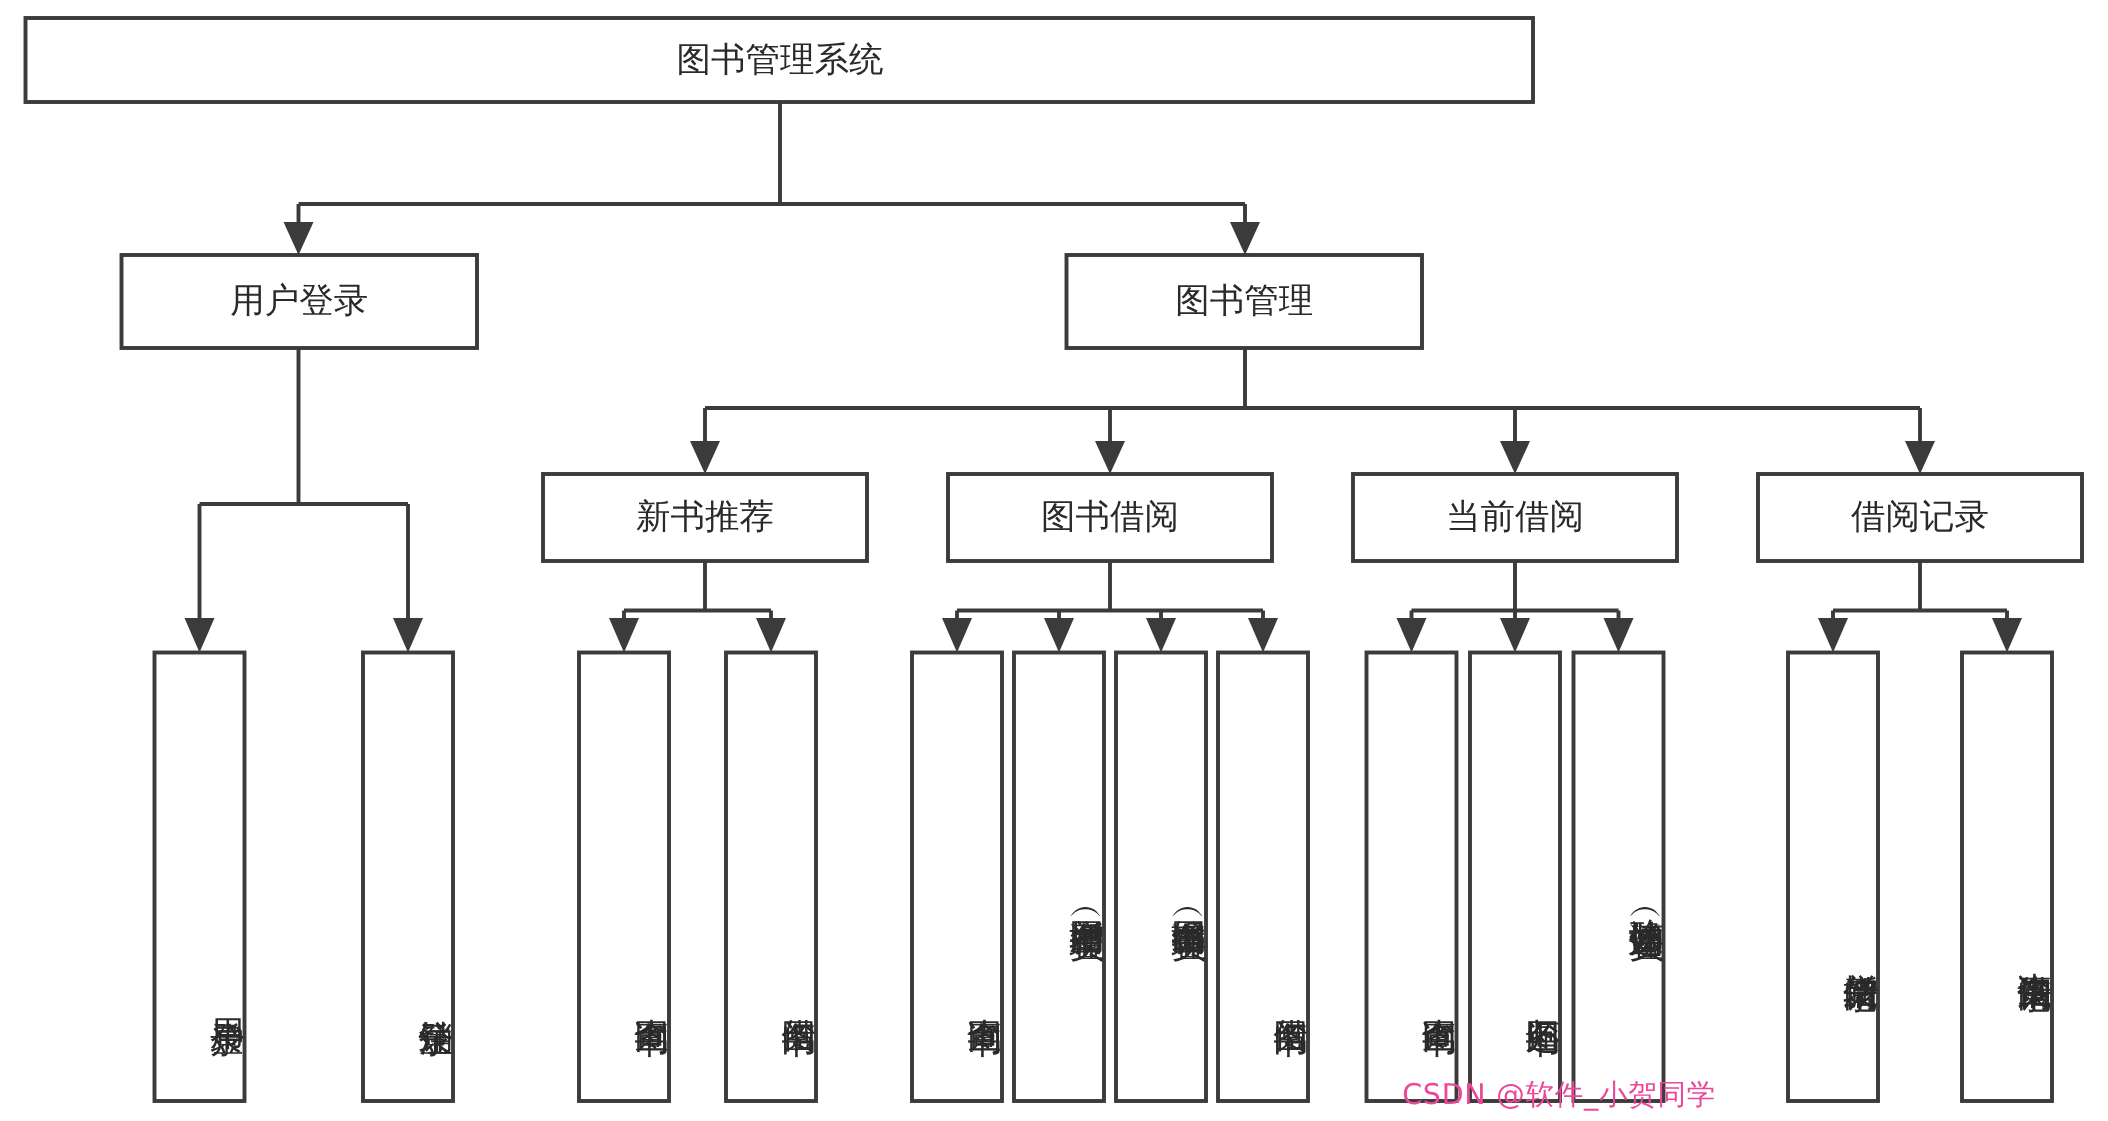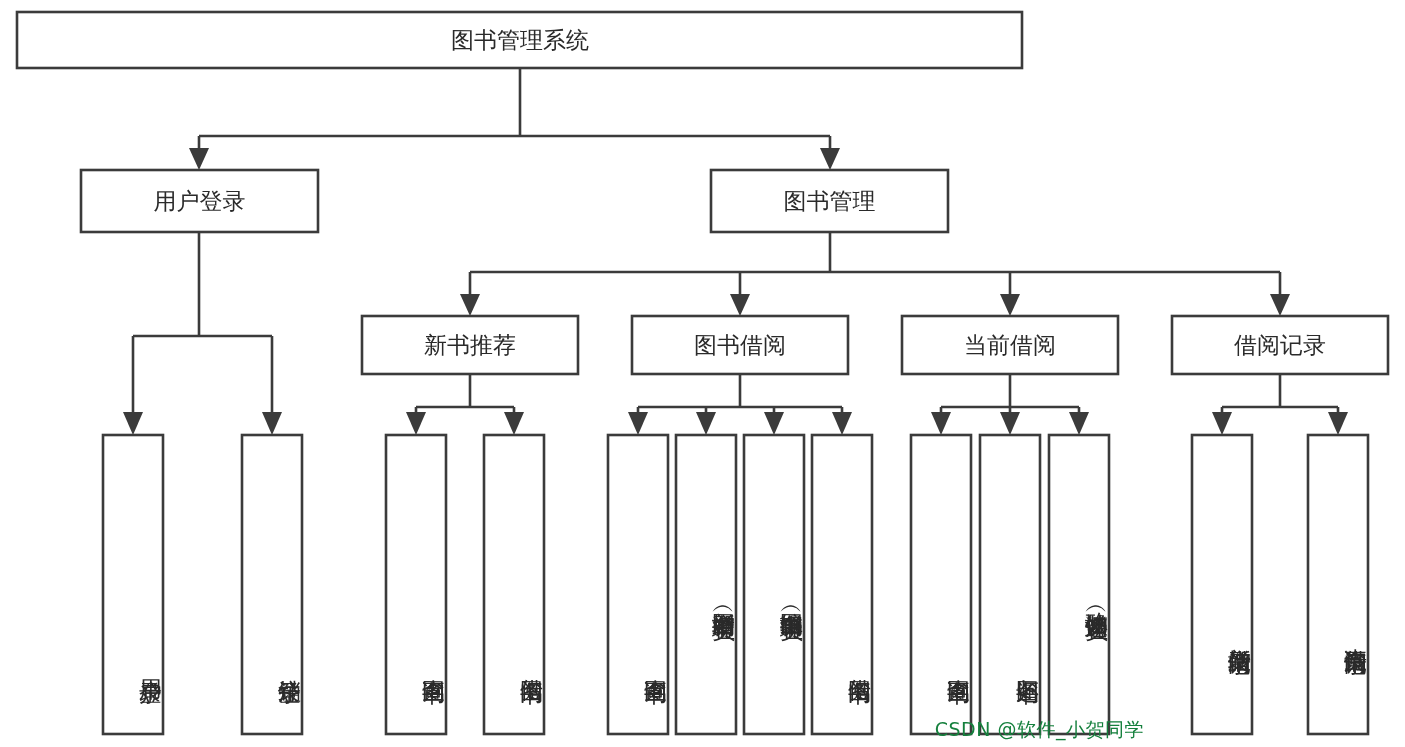--- a/index.html
+++ b/index.html
@@ -63,21 +63,21 @@
     display: flex;
     align-items: flex-start;
     justify-content: center;
     pointer-events: none;
     user-select: none;
   }
   #watermark {
     position: absolute;
     right: 14px;
     bottom: 4px;
-    color: #15803d;
+    color: #ec4899;
     font-family: "DejaVu Sans", "Liberation Sans", sans-serif;
     font-size: 19px;
     letter-spacing: 0.5px;
     white-space: nowrap;
   }
 </style>
 </head>
 <body>
 
 <div id="diagram-root">

